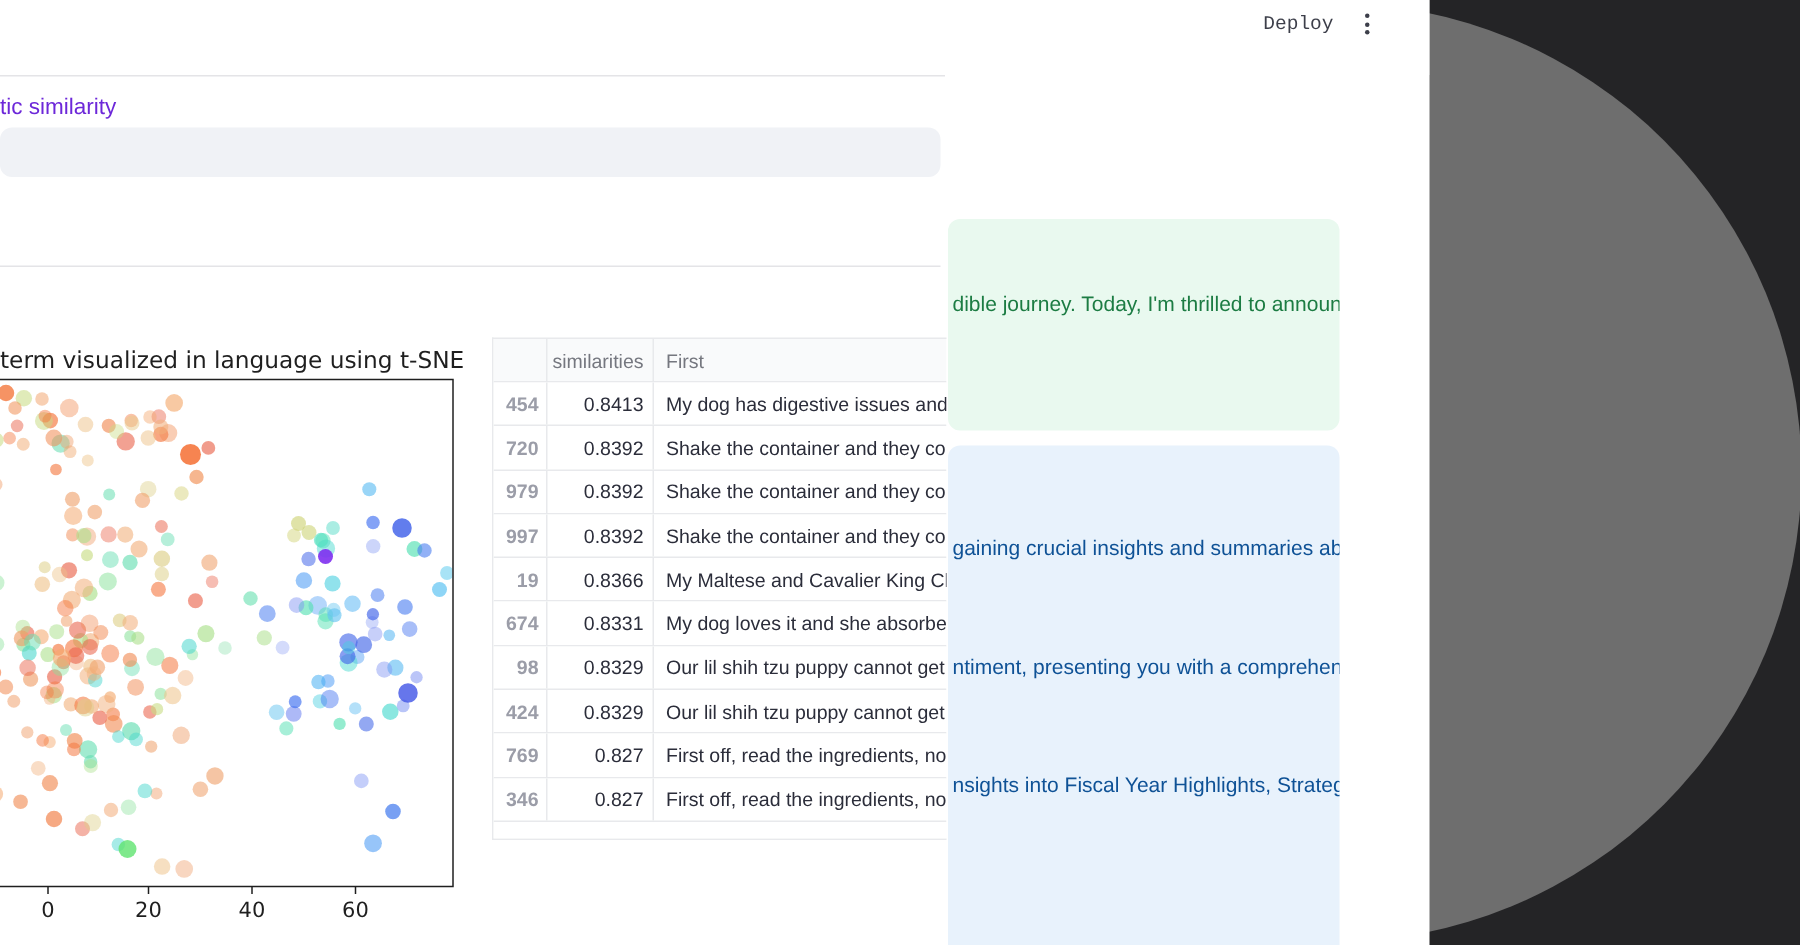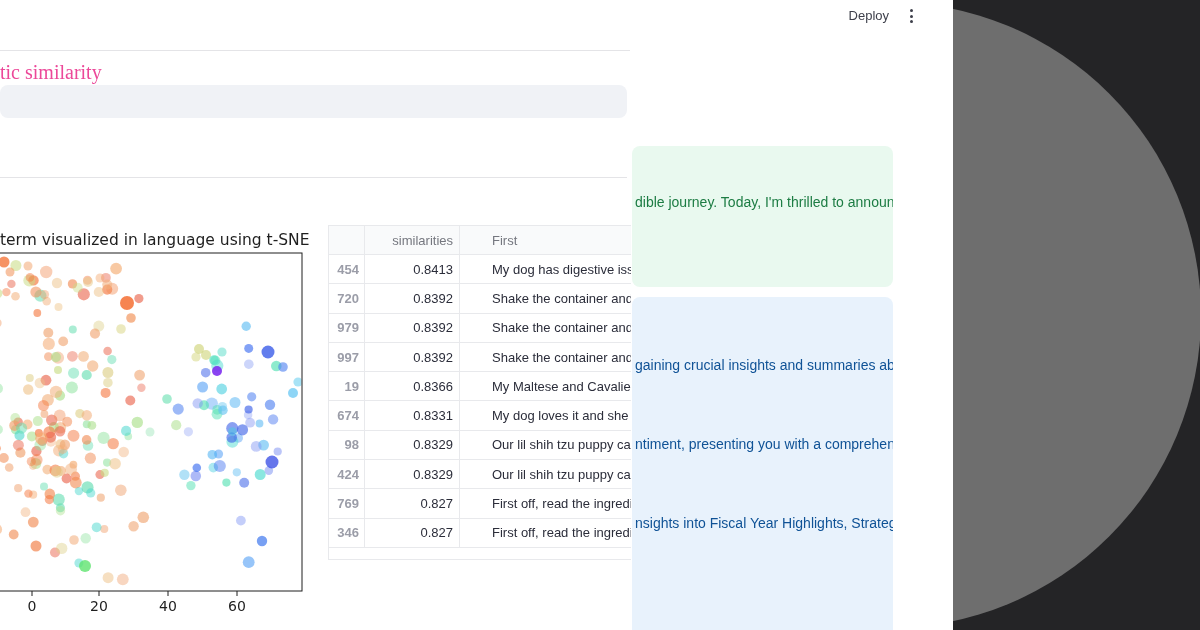--- a/index.html
+++ b/index.html
@@ -16,33 +16,33 @@
   
   .app{
     position:absolute;left:0;top:0;width:953px;height:630px;
     background:#ffffff;overflow:hidden;
   }
   
   .header{position:absolute;left:0;top:0;width:953px;height:50px;background:#fff;}
   .deploy-btn{
     position:absolute;right:60px;top:6px;height:20px;line-height:20px;
     font-size:13px;color:#3d3f4a;cursor:pointer;background:none;border:none;
-    font-family:Liberation Sans, sans-serif;padding:0 4px;
+    font-family:Liberation Mono, monospace;padding:0 4px;
   }
   .kebab{
     position:absolute;right:30px;top:4px;width:24px;height:24px;
     display:flex;flex-direction:column;align-items:center;justify-content:center;
     gap:2.5px;cursor:pointer;background:none;border:none;padding:0;
   }
   .kebab i{width:3px;height:3px;border-radius:50%;background:#3d3f4a;display:block;}
   .hdr-divider{position:absolute;left:0;top:50px;width:630px;height:1px;background:#e4e4e7;}
   
   .input-label{
     position:absolute;left:0;top:63px;height:18px;line-height:18px;
-    font-size:20px;color:#ec4899;white-space:nowrap;font-family:Liberation Serif, serif;
+    font-size:15px;color:#6d28d9;white-space:nowrap;
   }
   .text-input{
     position:absolute;left:0;top:85px;width:627px;height:33px;
     background:#f0f2f6;border:none;border-radius:8px;
     font-size:14px;color:#31333f;padding:0 10px;box-sizing:border-box;
     font-family:"Liberation Sans",sans-serif;
   }
   .rule{position:absolute;left:0;top:177px;width:627px;height:1px;background:#e4e4e7;}
   
   .chart-title{
@@ -50,21 +50,21 @@
     font-size:15.5px;color:#1f1f1f;white-space:nowrap;
   }
   .chart-svg{position:absolute;left:0;top:0;width:640px;height:630px;pointer-events:none;}
   .tick-label{font-family:"DejaVu Sans",sans-serif;font-size:14px;fill:#1f1f1f;}
   
   .dataframe{
     position:absolute;left:328px;top:225px;width:303px;height:335px;
     border:1px solid #e8e9ec;border-right:none;box-sizing:border-box;
     overflow:hidden;background:#fff;font-size:13px;color:#2b2d3a;
   }
-  .df-row{display:flex;height:29.3px;box-sizing:border-box;border-bottom:1px solid #e8e9ec;background:#fff;gap:24px;}
+  .df-row{display:flex;height:29.3px;box-sizing:border-box;border-bottom:1px solid #e8e9ec;background:#fff;}
   .df-row.df-head{height:29px;background:#f9fafb;color:#75777f;}
   .df-cell{box-sizing:border-box;display:flex;align-items:center;overflow:hidden;white-space:nowrap;flex:none;}
   .c-idx{width:36px;justify-content:flex-end;padding-right:5px;color:#9b9da8;border-right:1px solid #e8e9ec;font-weight:bold;}
   .df-head .c-idx{color:#75777f;}
   .c-sim{width:71px;justify-content:flex-end;padding-right:6px;border-right:1px solid #e8e9ec;}
   .c-txt{width:260px;justify-content:flex-start;padding-left:8px;}
   .df-tail{height:11px;background:#fff;}
   
   .alert{position:absolute;left:632px;width:261px;border-radius:8px;overflow:hidden;}
   .alert-success{top:146px;height:141px;}

